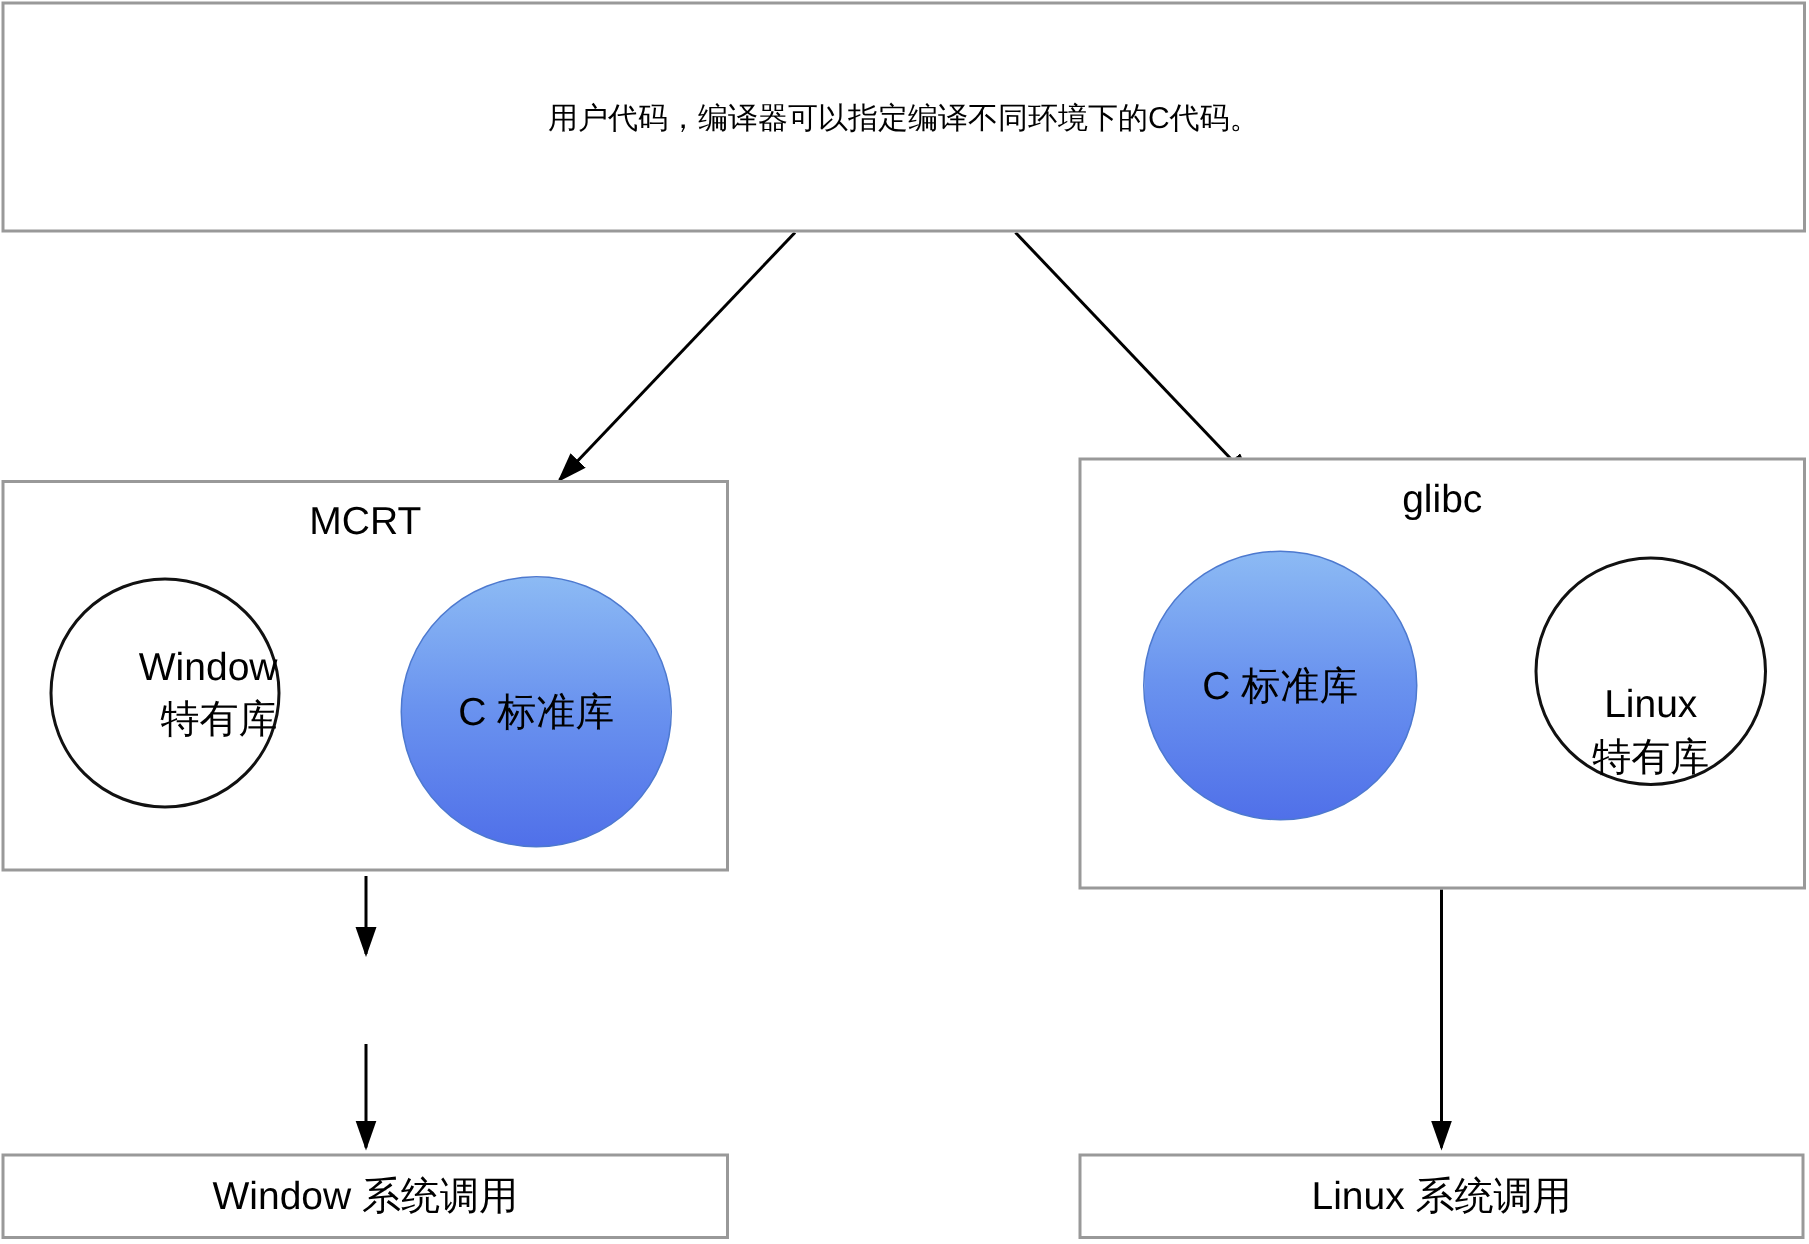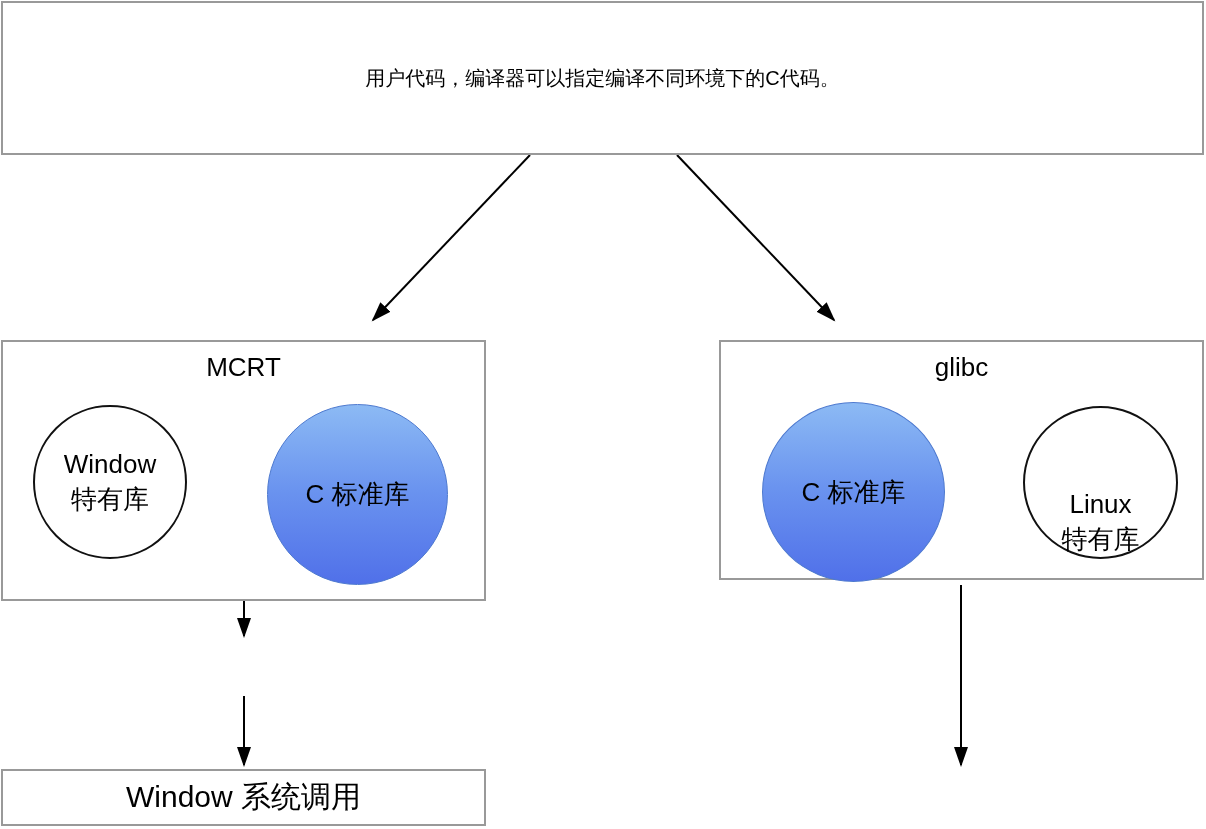--- a/index.html
+++ b/index.html
@@ -18,24 +18,24 @@
     border: 2px solid #999999;
     box-sizing: border-box;
   }
   .center-flex {
     display: flex;
     align-items: center;
     justify-content: center;
     text-align: center;
   }
   .top-box    { left: 1px;  top: 1px;   width: 1203px; height: 154px; font-size: 20px; }
-  .mcrt-box   { left: 1px;  top: 340px; width: 485px;  height: 261px; }
-  .glibc-box  { left: 719px; top: 340px; width: 485px; height: 240px; padding-left: 44px; }
+  .mcrt-box   { left: 1px;  top: 320px; width: 485px;  height: 261px; }
+  .glibc-box  { left: 719px; top: 305px; width: 485px; height: 288px; padding-left: 44px; }
   .api-box    { left: 1px;  top: 640px; width: 485px;  height: 56px;  font-size: 26px; }
-  .wsys-box   { left: 1px;  top: 769px; width: 485px;  height: 57px;  font-size: 30px; }
+  .wsys-box   { left: 1px;  top: 769px; width: 485px;  height: 57px;  font-size: 26px; }
   .lsys-box   { left: 719px; top: 769px; width: 484px; height: 57px;  font-size: 26px; }
 
   .box-title {
     position: absolute;
     top: 10px; left: 0; right: 0;
     text-align: center;
     font-size: 26px;
   }
   .circle {
     position: absolute;
@@ -50,21 +50,21 @@
     box-sizing: border-box;
   }
   .circle-white {
     background: #ffffff;
     border: 2px solid #111111;
   }
   .circle-blue {
     background: linear-gradient(180deg, #8cbaf4 0%, #6a93ef 48%, #5070e9 100%);
     border: 1px solid #4d79cf;
   }
-  .c-win-lib  { left: 30px;  top: 63px; width: 154px; height: 154px; }
+  .c-win-lib  { left: 30px;  top: 63px; width: 154px; height: 154px; align-items: flex-end; }
   .c-std-l    { left: 264px; top: 62px; width: 181px; height: 181px; }
   .c-std-r    { left: 41px;  top: 60px; width: 183px; height: 180px; }
   .c-linux-lib{ left: 302px; top: 64px; width: 155px; height: 153px; justify-content: flex-end; }
 
   .arrows-layer {
     position: absolute;
     left: 0; top: 0;
     width: 1206px; height: 829px;
     pointer-events: none;
   }
@@ -111,14 +111,17 @@
       <div>Linux</div>
       <div>特有库</div>
     </div>
   </div>
 
 
   <div class="gbox wsys-box center-flex">
     <div>Window 系统调用</div>
   </div>
 
+  <div class="gbox lsys-box center-flex">
+    <div>Linux 系统调用</div>
+  </div>
 
 </div>
 
 </body></html>

